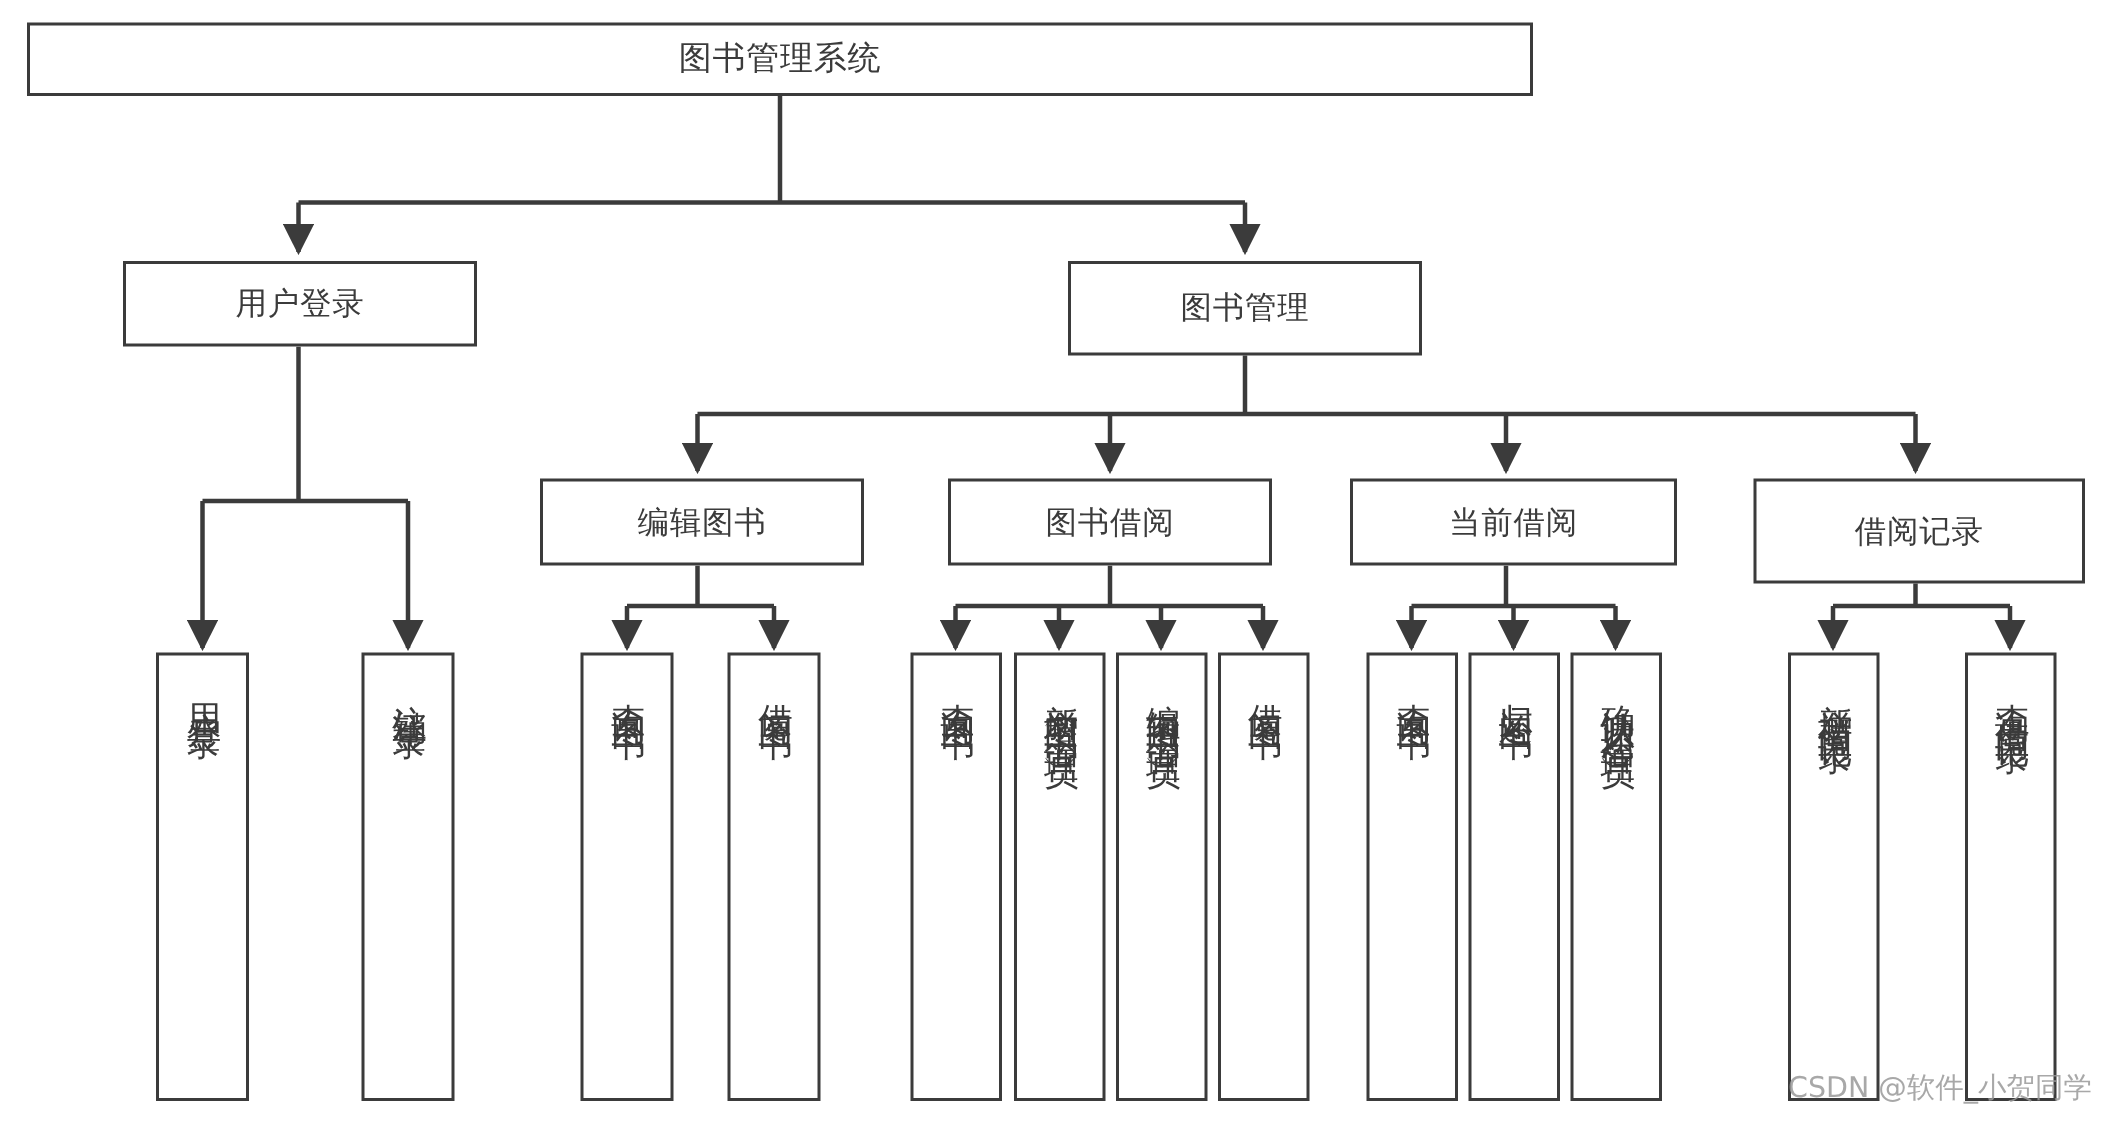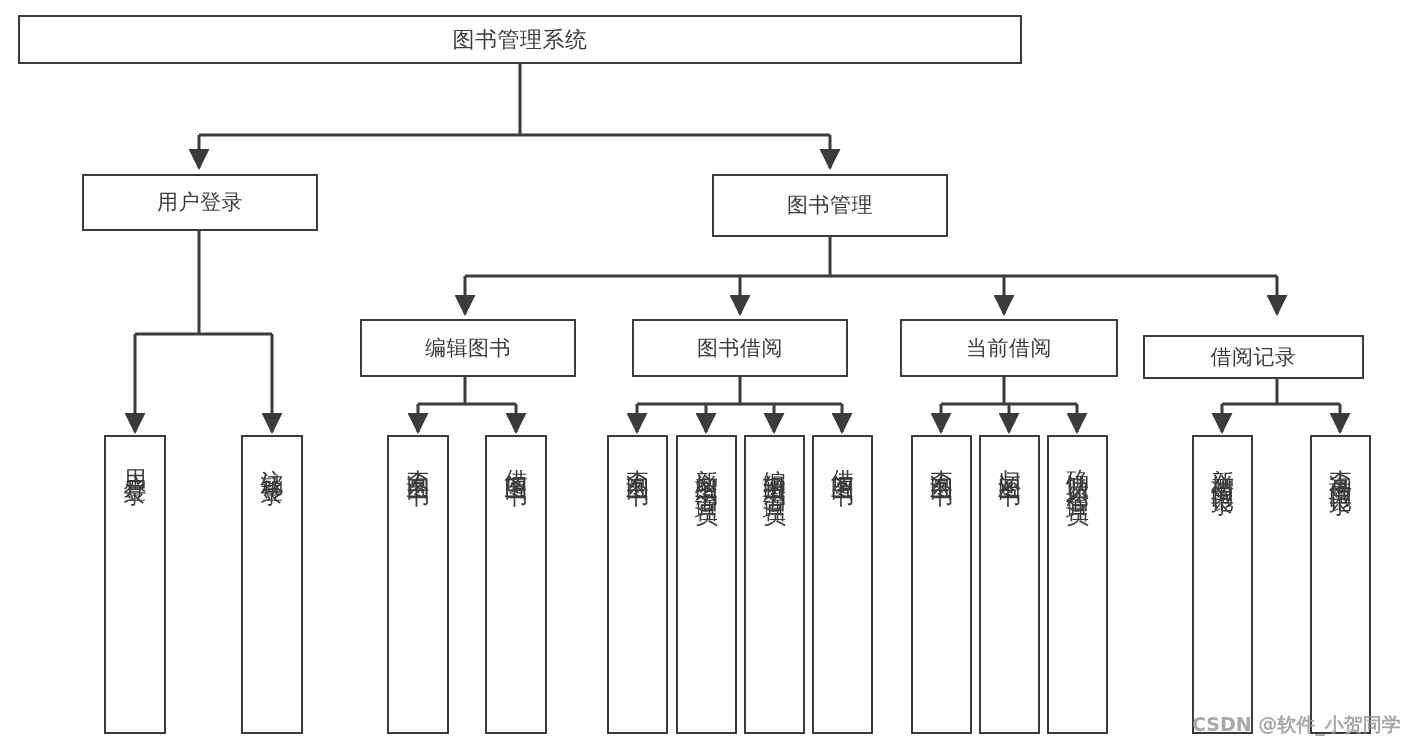--- a/index.html
+++ b/index.html
@@ -62,21 +62,20 @@
     max-height:272px;
   }
   .watermark{
     position:absolute;
     font-size:19px;
     color:#9a9a9a;
     opacity:.85;
     white-space:nowrap;
     z-index:5;
     font-family:"DejaVu Sans","Liberation Sans",sans-serif;
-    font-weight:bold;
   }
 </style>
 </head>
 <body>
 
 <div id="diagram">
 
   <svg id="edges" viewBox="0 0 1405 747" xmlns="http://www.w3.org/2000/svg">
     <defs>
       <marker id="arrow" viewBox="0 0 10 10" refX="9" refY="5" markerWidth="7" markerHeight="7" orient="auto-start-reverse">
@@ -140,21 +139,21 @@
 
   <div class="node h" style="left:360px; top:319px; width:216px; height:58px;">
     <span class="lbl">编辑图书</span>
   </div>
   <div class="node h" style="left:632px; top:319px; width:216px; height:58px;">
     <span class="lbl">图书借阅</span>
   </div>
   <div class="node h" style="left:900px; top:319px; width:218px; height:58px;">
     <span class="lbl">当前借阅</span>
   </div>
-  <div class="node h" style="left:1143px; top:319px; width:221px; height:44px;margin-top:16px;">
+  <div class="node h" style="left:1169px; top:319px; width:221px; height:70px;">
     <span class="lbl">借阅记录</span>
   </div>
 
   <div class="node v" style="left:104px; top:435px; width:62px; height:299px;">
     <span class="lbl">用户登录</span>
   </div>
   <div class="node v" style="left:241px; top:435px; width:62px; height:299px;">
     <span class="lbl">注销登录</span>
   </div>
 

